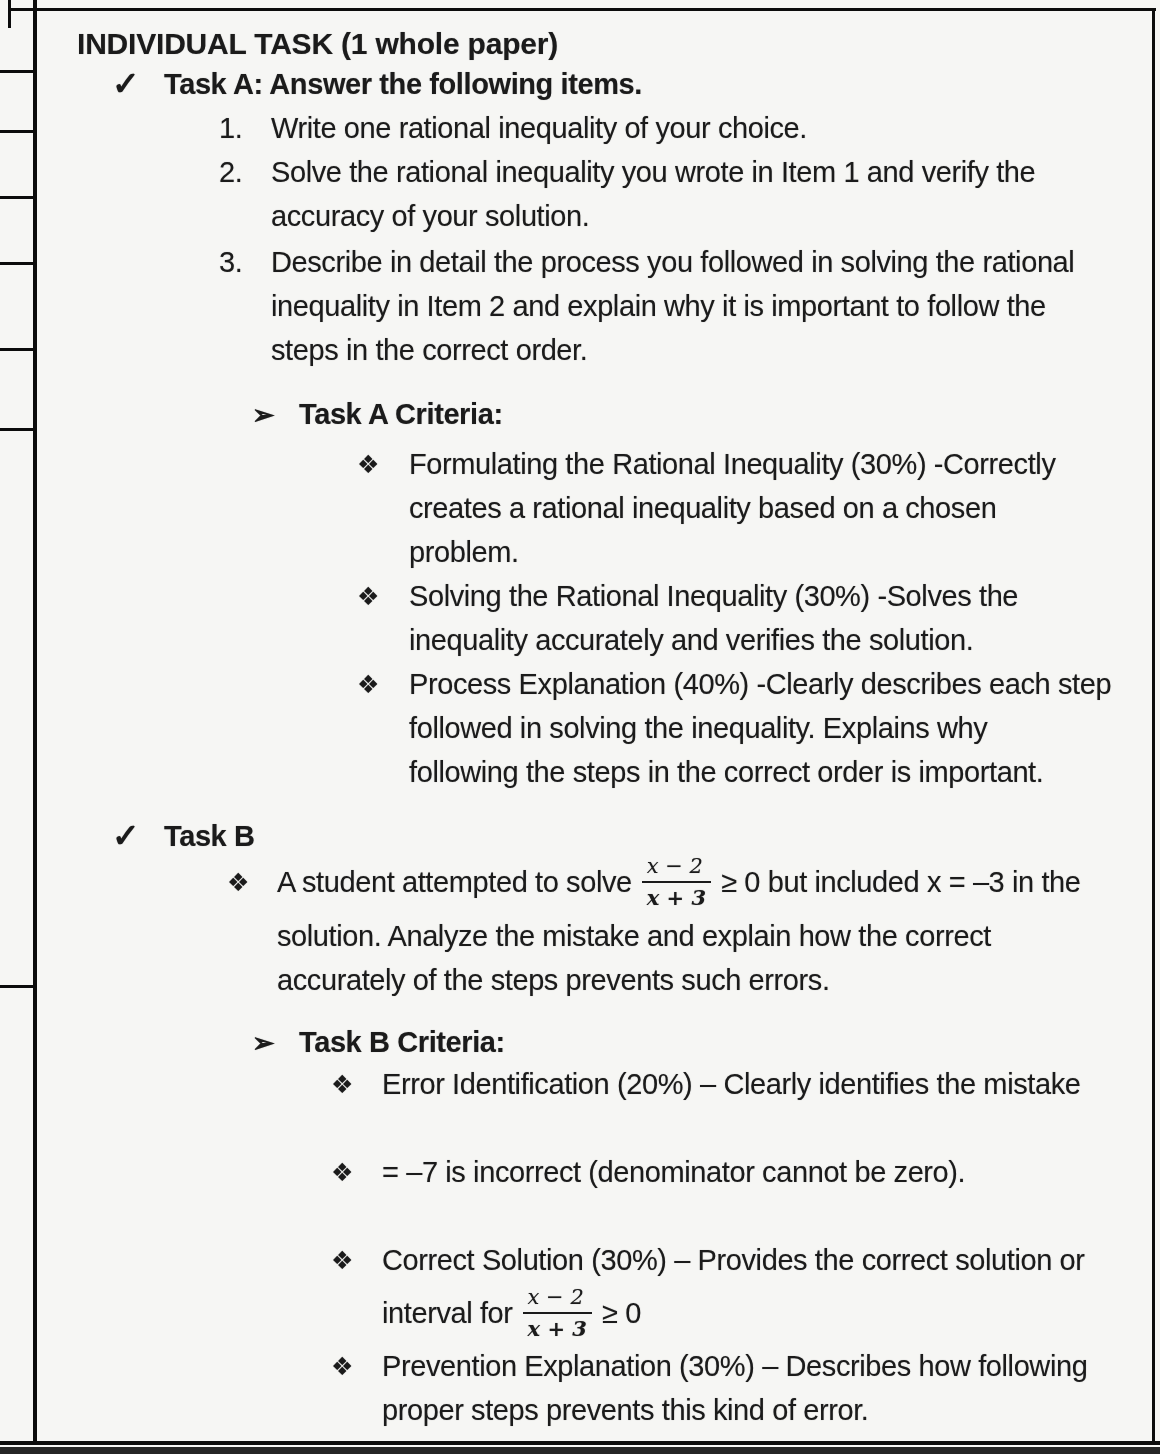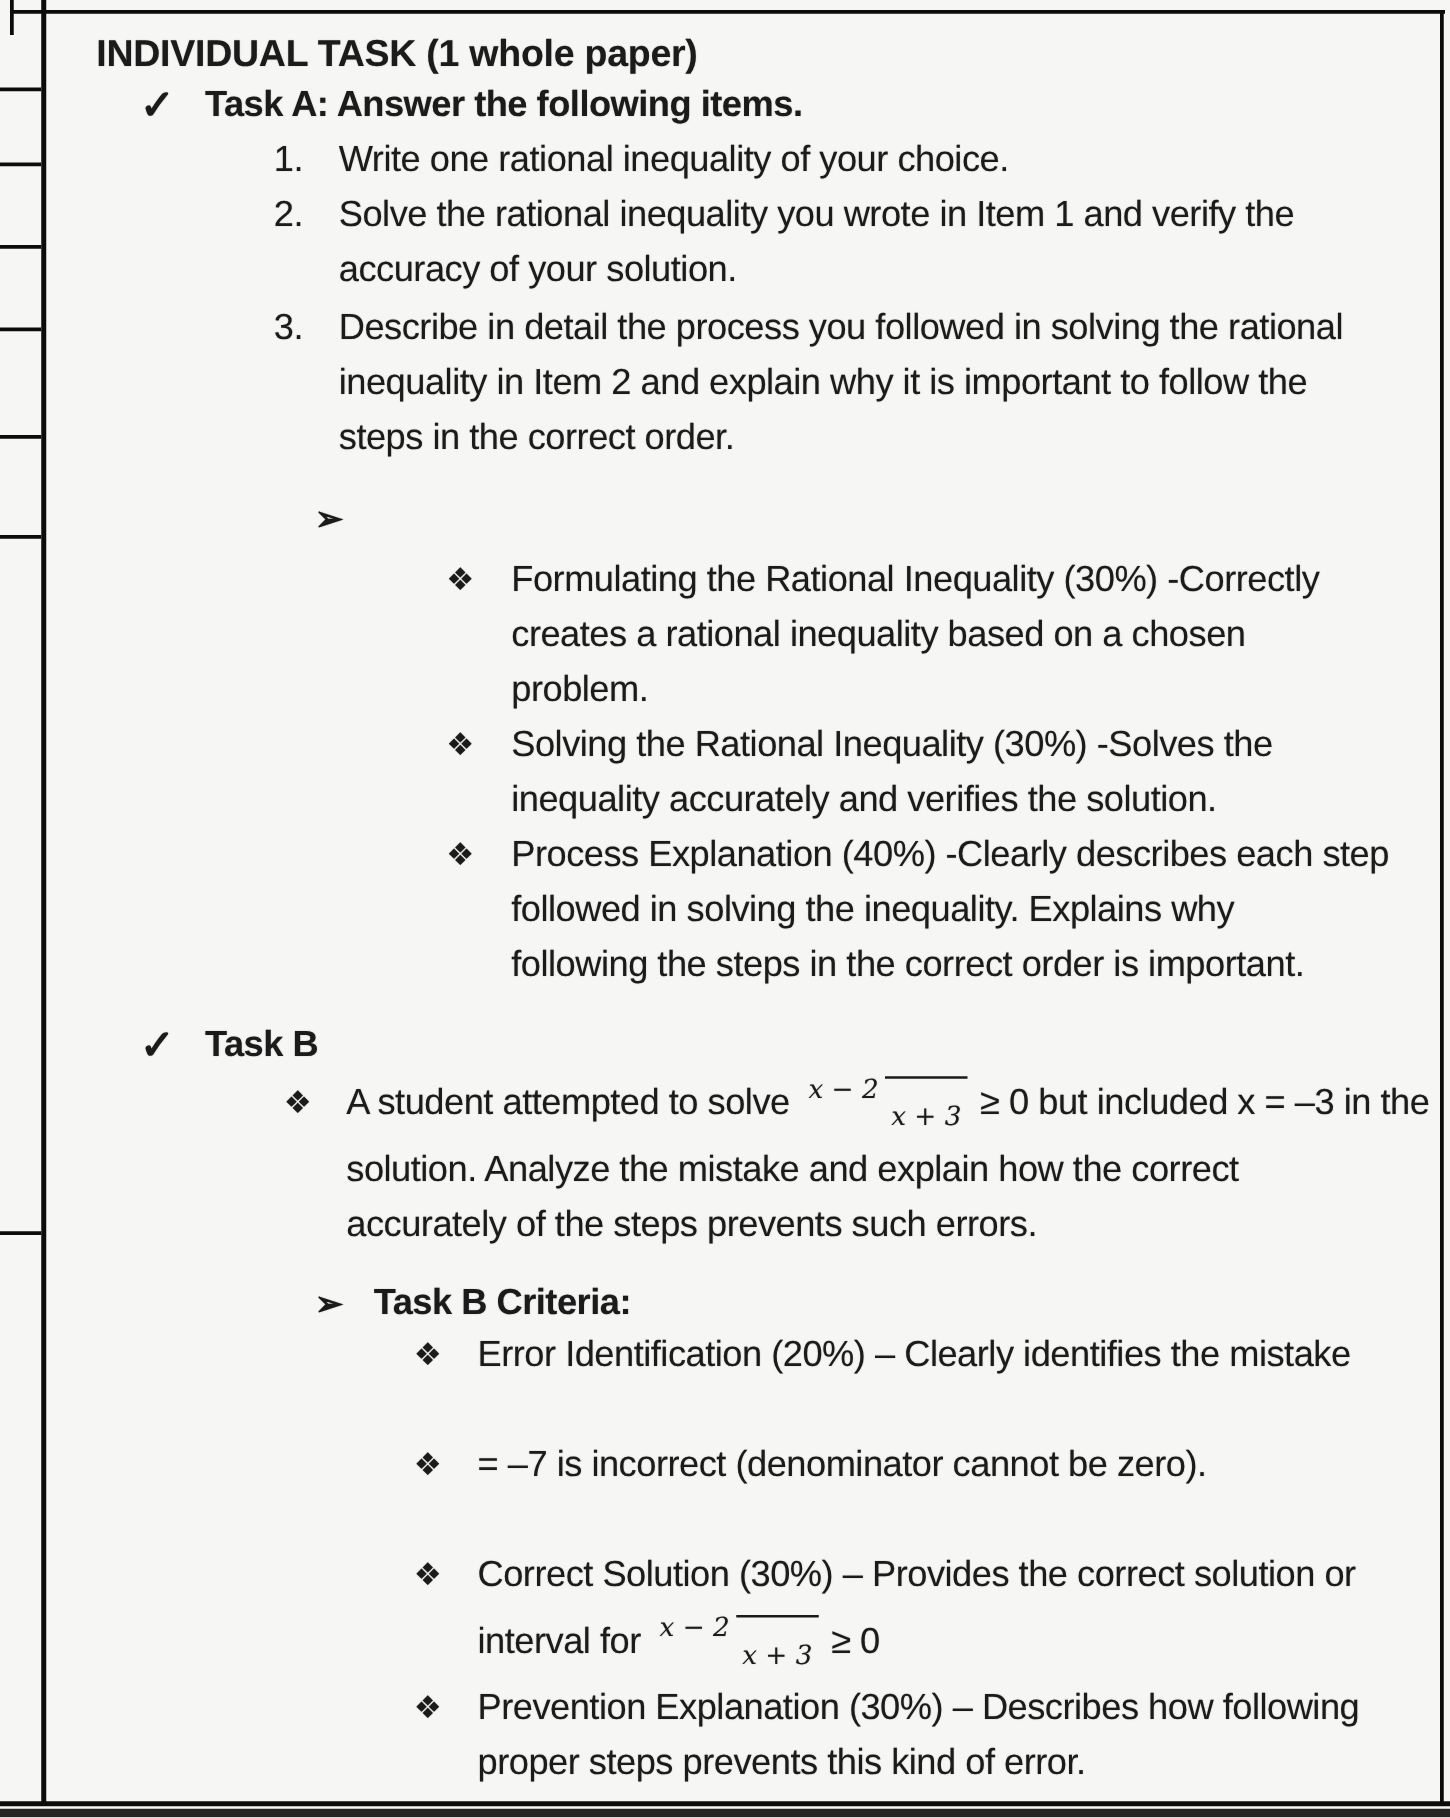--- a/index.html
+++ b/index.html
@@ -28,26 +28,26 @@
   .lines {}
   .ind-52 { margin-left:52px; }
   .ind-50 { margin-left:50px; }
   .ind-47 { margin-left:47px; }
   .ind-51 { margin-left:51px; }
   
   .fline { display:flex; align-items:center; font-size:29px; letter-spacing:-0.4px; white-space:nowrap; }
   .fline-64 { height:64px; }
   .fline-62 { height:62px; }
   .frac {
-    display:inline-flex; flex-direction:row; align-items:flex-start;
+    display:inline-flex; flex-direction:column; align-items:flex-start;
     font-family:"DejaVu Serif", serif; font-style:italic;
     font-size:21px; line-height:1; margin:0 10px; letter-spacing:0;
   }
   .frac .num { padding:0 5px 4px; }
-  .frac .den { border-top:2px solid #1b1b1b; padding:20px 5px 0; }
+  .frac .den { border-top:2px solid #1b1b1b; padding:4px 5px 0;font-weight:bold; }
 </style>
 </head>
 <body>
 
 <div class="page">
 
   <div class="b" style="left:8px;top:0;width:3px;height:28px;"></div>
   <div class="b" style="left:8px;top:8px;width:1148px;height:3px;"></div>
   <div class="b" style="left:33px;top:0;width:4px;height:1444px;"></div>
   <div class="b" style="left:1152px;top:8px;width:3px;height:1436px;"></div>
@@ -89,20 +89,23 @@
     <span class="marker line">3.</span>
     <div class="lines ind-52">
       <div class="line">Describe in detail the process you followed in solving the rational</div>
       <div class="line">inequality in Item 2 and explain why it is important to follow the</div>
       <div class="line">steps in the correct order.</div>
     </div>
   </div>
 
   <div class="block" style="left:228px;top:392px;">
     <span class="marker arrow">➢</span>
+    <div class="lines ind-47">
+      <div class="line bold">Task A Criteria:</div>
+    </div>
   </div>
 
   <div class="block" style="left:333px;top:442px;">
     <span class="marker diamond">❖</span>
     <div class="lines ind-52">
       <div class="line">Formulating the Rational Inequality (30%) -Correctly</div>
       <div class="line">creates a rational inequality based on a chosen</div>
       <div class="line">problem.</div>
     </div>
   </div>

